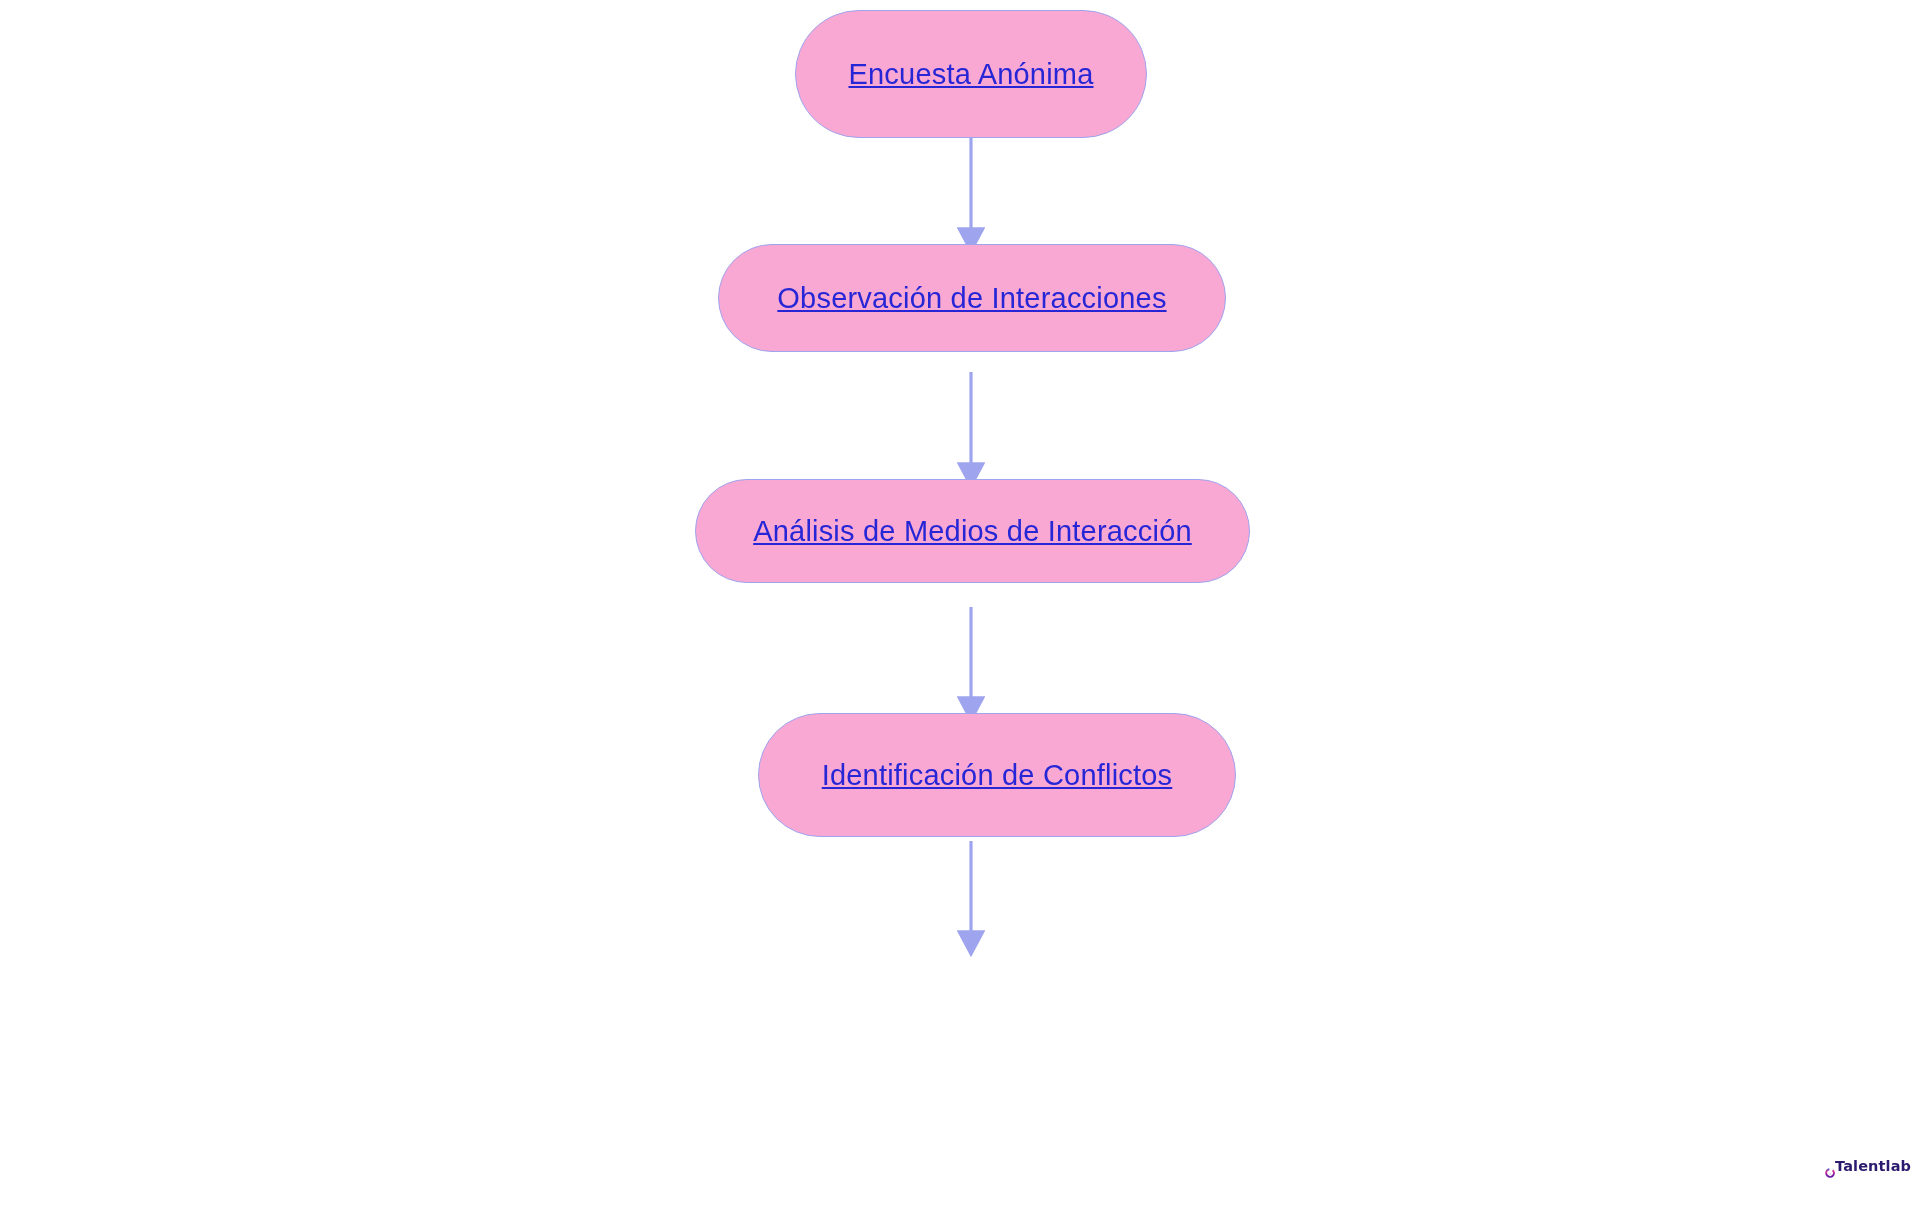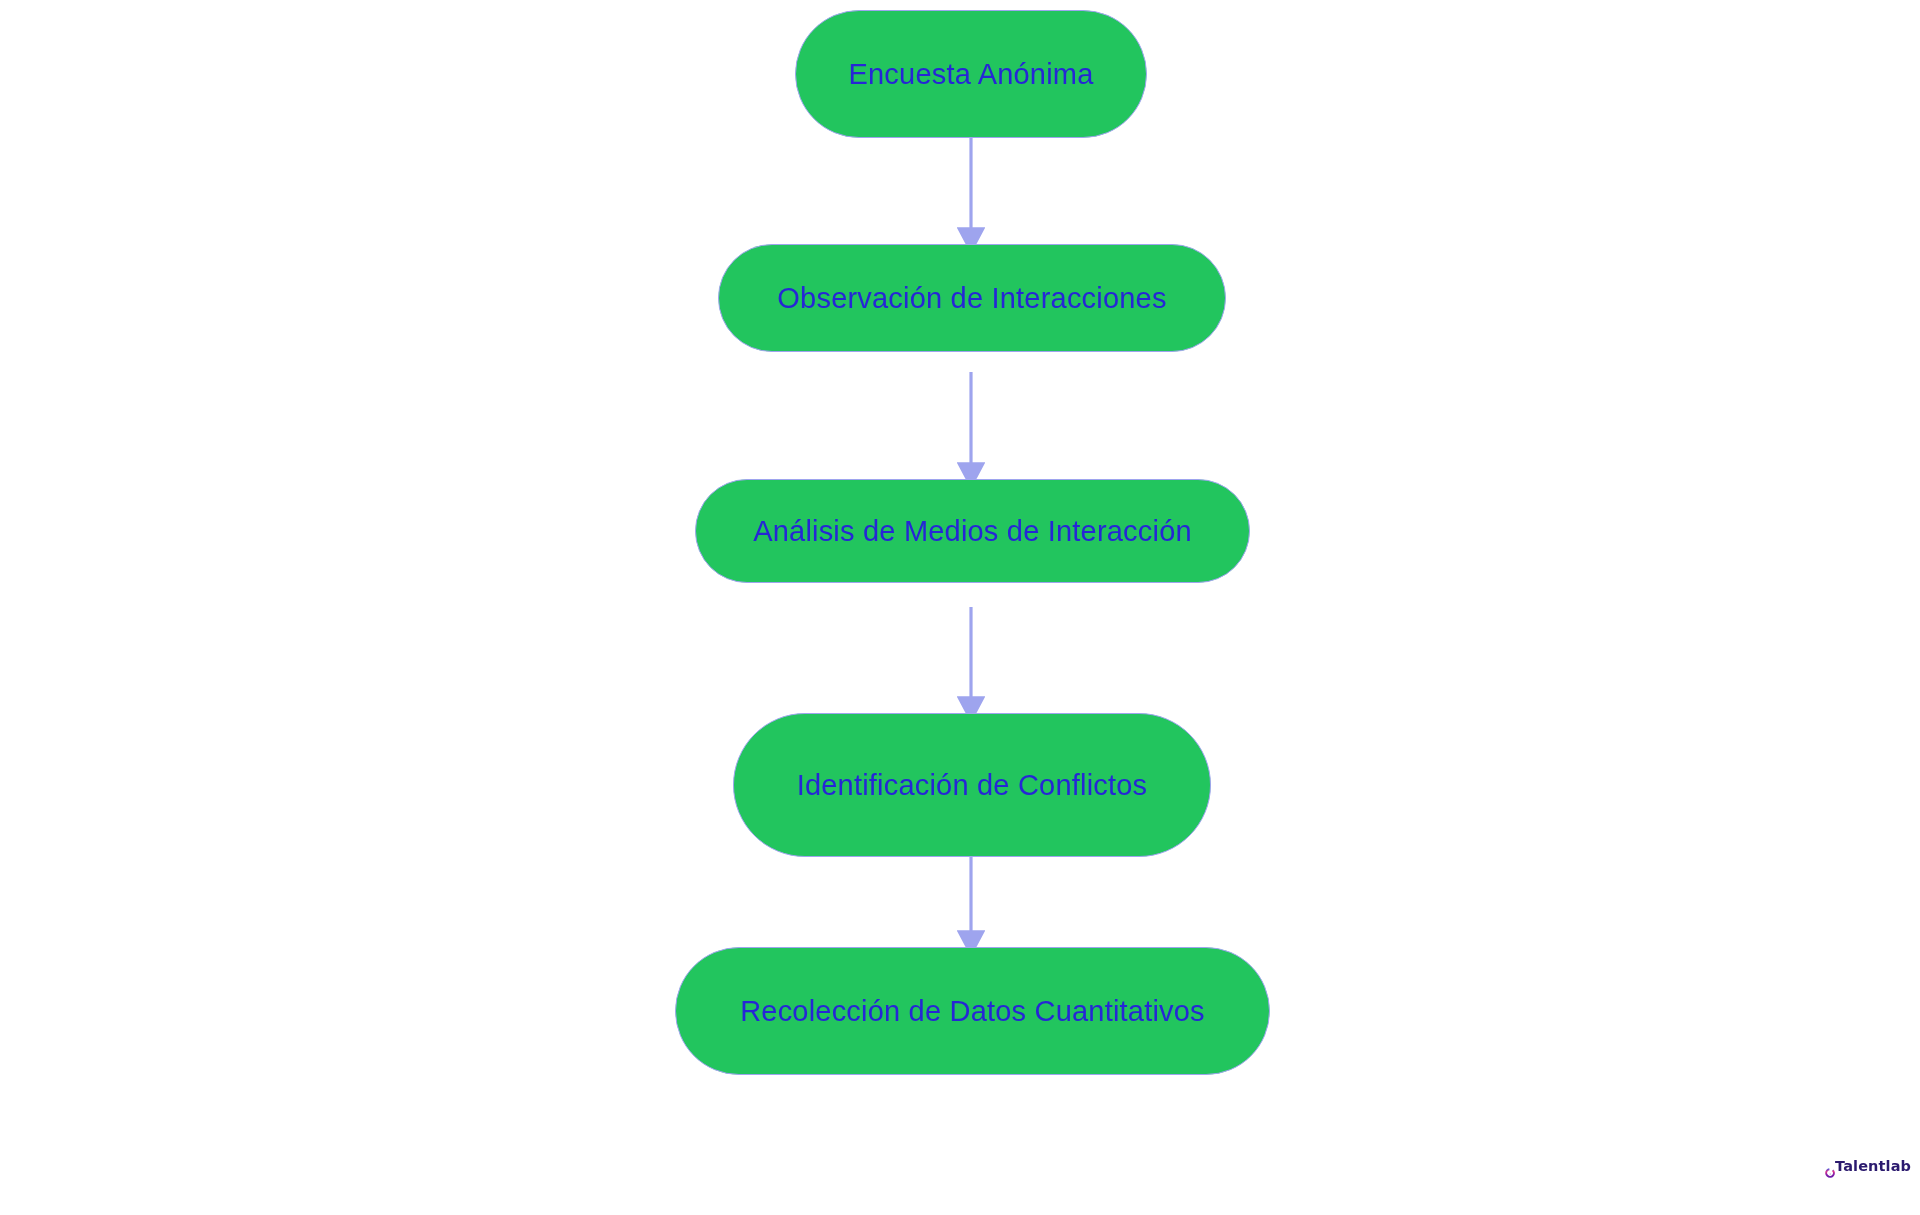--- a/index.html
+++ b/index.html
@@ -19,42 +19,43 @@
     position: absolute;
     left: 0;
     top: 0;
     width: 1920px;
     height: 1215px;
   }
 
   .flow-node {
     position: absolute;
     box-sizing: border-box;
-    background: #22c55e;
+    background: #f9a8d4;
     border: 1.5px solid #9ea4ee;
     border-radius: 999px;
     display: flex;
     align-items: center;
     justify-content: center;
     color: #2626d6;
     font-family: "Liberation Sans", sans-serif;
     font-weight: 400;
     letter-spacing: 0.2px;
     white-space: nowrap;
+    text-decoration: underline;
   }
 
   .flow-node .node-label {
     line-height: 1;
   }
 
   
   #node-0 { left: 795px; top: 10px;   width: 352px; height: 128px; font-size: 29px; }
   #node-1 { left: 718px; top: 244px;  width: 508px; height: 108px; font-size: 29px; }
   #node-2 { left: 695px; top: 479px;  width: 555px; height: 104px; font-size: 29px; }
-  #node-3 { left: 733px; top: 713px;  width: 478px; height: 144px; font-size: 29px; }
+  #node-3 { left: 758px; top: 713px;  width: 478px; height: 124px; font-size: 29px; }
   #node-4 { left: 675px; top: 947px;  width: 595px; height: 128px; font-size: 29px; }
 
   
   #connector-layer {
     position: absolute;
     left: 0;
     top: 0;
     width: 1920px;
     height: 1215px;
     pointer-events: none;
@@ -112,23 +113,20 @@
   </div>
 
   <div class="flow-node" id="node-2">
     <span class="node-label">Análisis de Medios de Interacción</span>
   </div>
 
   <div class="flow-node" id="node-3">
     <span class="node-label">Identificación de Conflictos</span>
   </div>
 
-  <div class="flow-node" id="node-4">
-    <span class="node-label">Recolección de Datos Cuantitativos</span>
-  </div>
 
 </div>
 
 <div id="brand-watermark">
   <svg id="brand-mark" viewBox="0 0 32 32" xmlns="http://www.w3.org/2000/svg">
     <defs>
       <linearGradient id="tlGrad" x1="0%" y1="100%" x2="100%" y2="0%">
         <stop offset="0%" stop-color="#5b1aa8"></stop>
         <stop offset="38%" stop-color="#8a1fa8"></stop>
         <stop offset="62%" stop-color="#e0338b"></stop>

